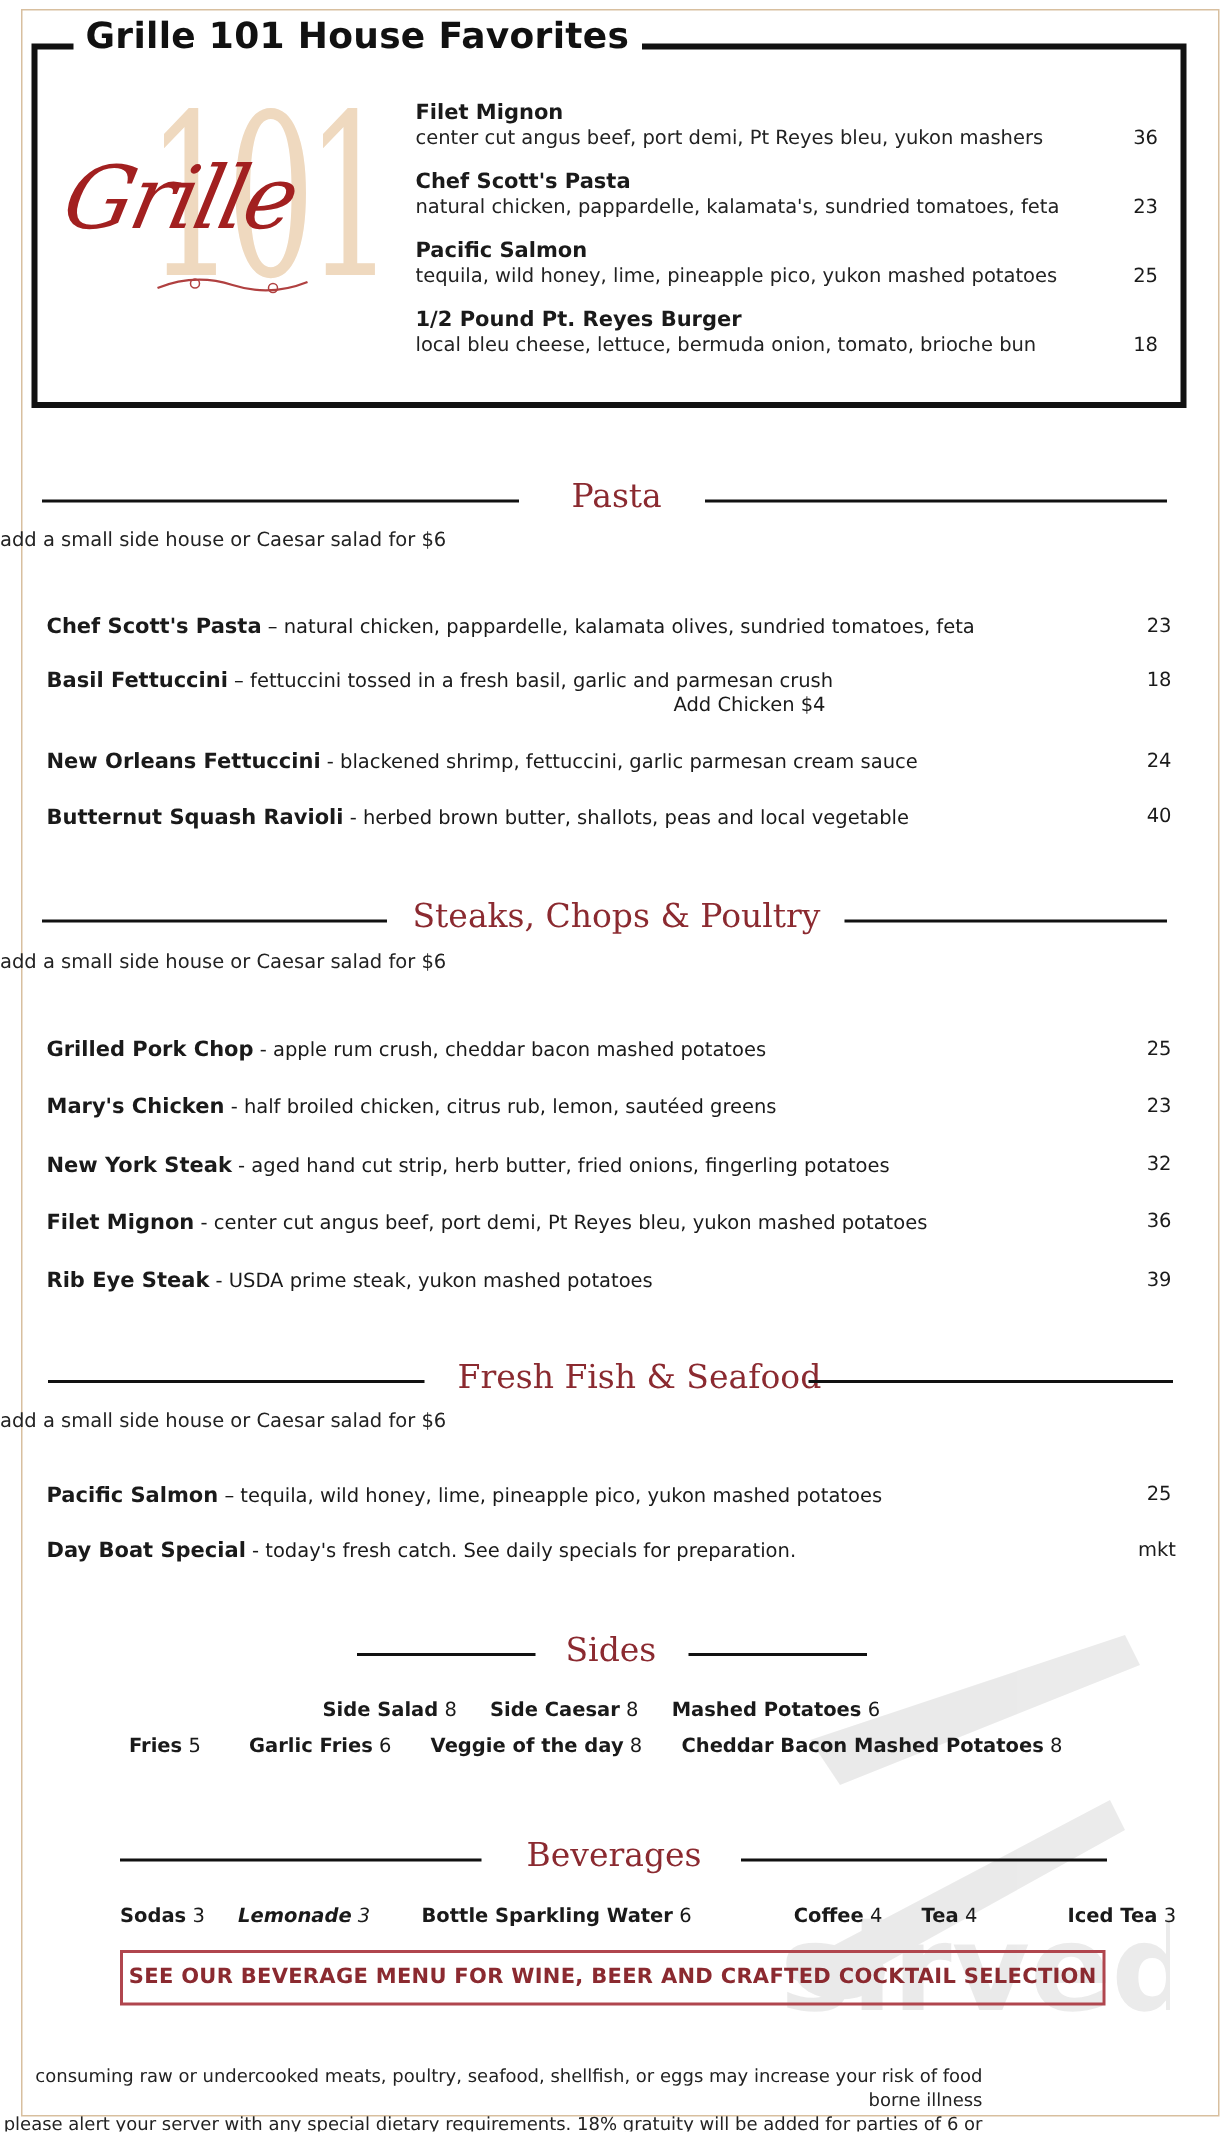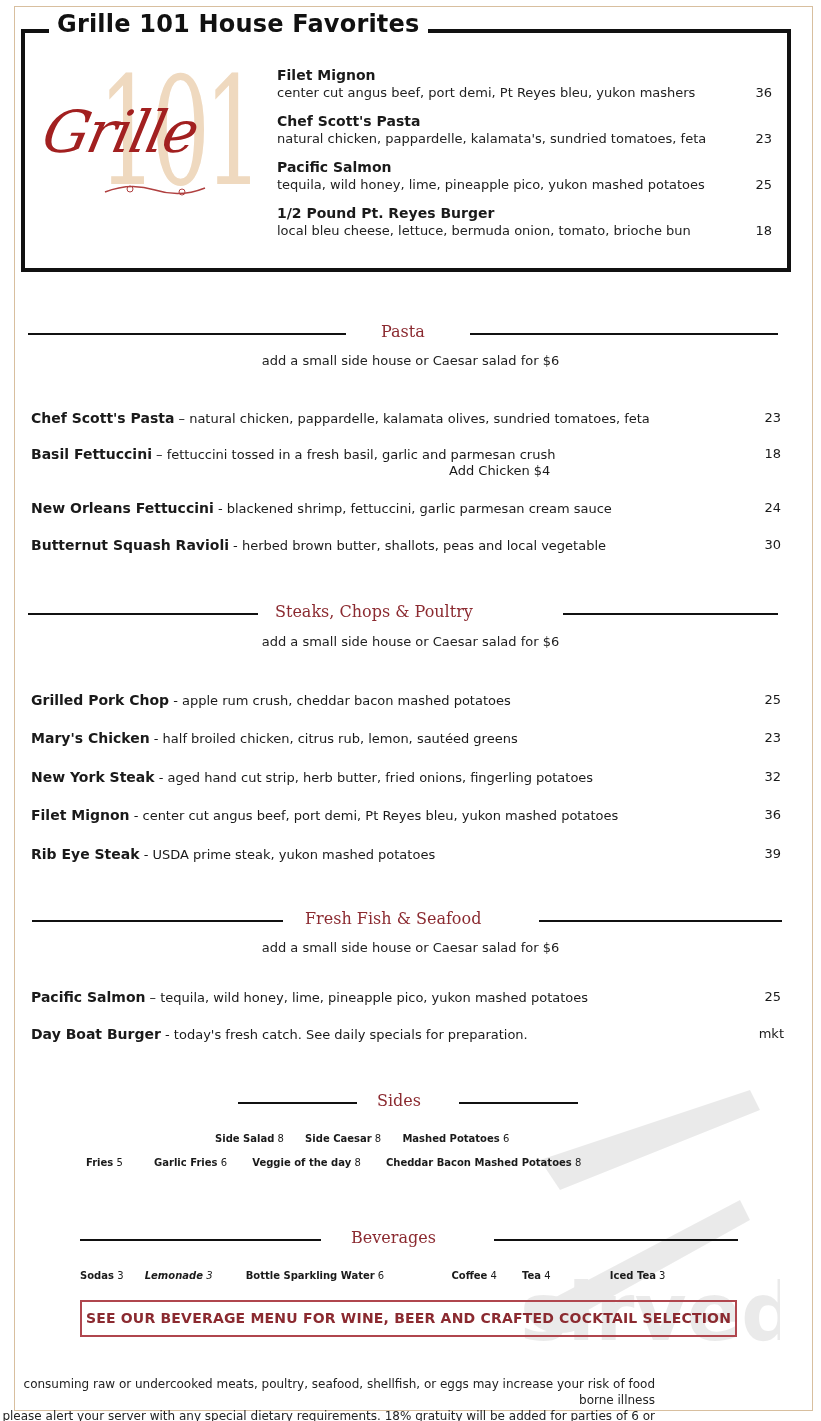--- a/index.html
+++ b/index.html
@@ -14,29 +14,29 @@
   .logo svg { position:absolute; left:60px; top:124px; }
   .fav-list { position:absolute; left:277px; top:66px; width:495px; }
   .fav-item { height:46px; position:relative; }
   .fav-name { font-weight:bold; font-size:14px; line-height:18px; }
   .fav-desc { font-size:13px; line-height:18px; color:#222; }
   .fav-price { position:absolute; right:0; top:18px; font-size:13px; line-height:18px; }
 
   
   .sec-head { position:absolute; left:0; width:821px; height:30px; }
   .sec-line { position:absolute; height:2px; background:#111; top:15px; }
-  .sec-title { position:absolute; top:0; font-family:"DejaVu Serif", serif; font-size:16px; color:#8b2a30; line-height:28px; white-space:nowrap; }
-  .sec-note { position:absolute; left:0; width:821px; text-align:center; font-size:13px; color:#222; }
+  .sec-title { position:absolute; top:0; font-family:"DejaVu Serif", serif; font-size:22px; color:#8b2a30; line-height:28px; white-space:nowrap; }
+  .sec-note { position:absolute; left:0; width:821px; text-align:left; font-size:13px; color:#222; }
 
   .row { position:absolute; left:31px; width:750px; font-size:13px; line-height:18px; }
   .row .nm { font-weight:bold; font-size:14px; }
   .row .pr { position:absolute; right:0; top:0; }
   .addon { position:absolute; left:449px; font-size:13px; }
 
-  .inline-row { position:absolute; font-size:10px; white-space:nowrap; }
+  .inline-row { position:absolute; font-size:13px; white-space:nowrap; }
   .inline-row .it { display:inline-block; }
   .inline-row b { font-weight:bold; }
   .inline-row .n { font-weight:normal; }
 
   .bev-banner { position:absolute; left:80px; top:1300px; width:657px; height:37px; border:2px solid #b0464e; box-sizing:border-box; text-align:center; font-weight:bold; font-size:14px; line-height:33px; color:#8b2a30; letter-spacing:0.2px; }
   .footer { position:absolute; left:0; top:1376px; width:655px; text-align:right; font-size:12px; line-height:16px; color:#222; }
 
   .watermark { position:absolute; left:520px; top:1070px; width:260px; height:280px; opacity:0.08; }
 </style>
 </head>
@@ -89,21 +89,21 @@
   <div class="sec-line" style="left:28px;width:318px;"></div>
   <div class="sec-title" style="left:381px;">Pasta</div>
   <div class="sec-line" style="left:470px;width:308px;"></div>
 </div>
 <div class="sec-note" style="top:353px;">add a small side house or Caesar salad for $6</div>
 
 <div class="row" style="top:409px;"><span class="nm">Chef Scott's Pasta</span><span> – natural chicken, pappardelle, kalamata olives, sundried tomatoes, feta</span><span class="pr">23</span></div>
 <div class="row" style="top:445px;"><span class="nm">Basil Fettuccini</span><span> –  fettuccini tossed in a fresh basil, garlic and parmesan crush</span><span class="pr">18</span></div>
 <div class="addon" style="top:463px;">Add Chicken  $4</div>
 <div class="row" style="top:499px;"><span class="nm">New Orleans Fettuccini</span><span>  - blackened shrimp, fettuccini, garlic parmesan cream sauce</span><span class="pr">24</span></div>
-<div class="row" style="top:536px;"><span class="nm">Butternut Squash Ravioli</span><span> - herbed brown butter, shallots, peas and local vegetable</span><span class="pr">30</span></div>
+<div class="row" style="top:536px;"><span class="nm">Butternut Squash Ravioli</span><span> - herbed brown butter, shallots, peas and local vegetable</span><span class="pr">40</span></div>
 
 <div class="sec-head" style="top:598px;">
   <div class="sec-line" style="left:28px;width:230px;"></div>
   <div class="sec-title" style="left:275px;">Steaks, Chops &amp; Poultry</div>
   <div class="sec-line" style="left:563px;width:215px;"></div>
 </div>
 <div class="sec-note" style="top:634px;">add a small side house or Caesar salad for $6</div>
 
 <div class="row" style="top:691px;"><span class="nm">Grilled Pork Chop</span><span> - apple rum crush, cheddar bacon mashed potatoes</span><span class="pr">25</span></div>
 <div class="row" style="top:729px;"><span class="nm">Mary's Chicken</span><span> - half broiled chicken, citrus rub, lemon, sautéed greens</span><span class="pr">23</span></div>
@@ -112,21 +112,21 @@
 <div class="row" style="top:845px;"><span class="nm">Rib Eye Steak</span><span> - USDA prime steak, yukon mashed potatoes</span><span class="pr">39</span></div>
 
 <div class="sec-head" style="top:905px;">
   <div class="sec-line" style="left:32px;width:251px;"></div>
   <div class="sec-title" style="left:305px;">Fresh Fish &amp; Seafood</div>
   <div class="sec-line" style="left:539px;width:243px;"></div>
 </div>
 <div class="sec-note" style="top:940px;">add a small side house or Caesar salad for $6</div>
 
 <div class="row" style="top:988px;"><span class="nm">Pacific Salmon</span><span> – tequila, wild honey, lime, pineapple pico, yukon mashed potatoes</span><span class="pr">25</span></div>
-<div class="row" style="top:1025px;width:753px;"><span class="nm">Day Boat Burger</span><span> - today's fresh catch. See daily specials for preparation.</span><span class="pr">mkt</span></div>
+<div class="row" style="top:1025px;width:753px;"><span class="nm">Day Boat Special</span><span> - today's fresh catch. See daily specials for preparation.</span><span class="pr">mkt</span></div>
 
 <div class="sec-head" style="top:1087px;">
   <div class="sec-line" style="left:238px;width:119px;"></div>
   <div class="sec-title" style="left:377px;">Sides</div>
   <div class="sec-line" style="left:459px;width:119px;"></div>
 </div>
 <div class="inline-row" style="left:215px;top:1133px;">
   <span class="it" style="margin-right:18px;"><b>Side Salad</b> <span class="n">8</span></span>
   <span class="it" style="margin-right:18px;"><b>Side Caesar</b> <span class="n">8</span></span>
   <span class="it"><b>Mashed Potatoes</b> <span class="n">6</span></span>

